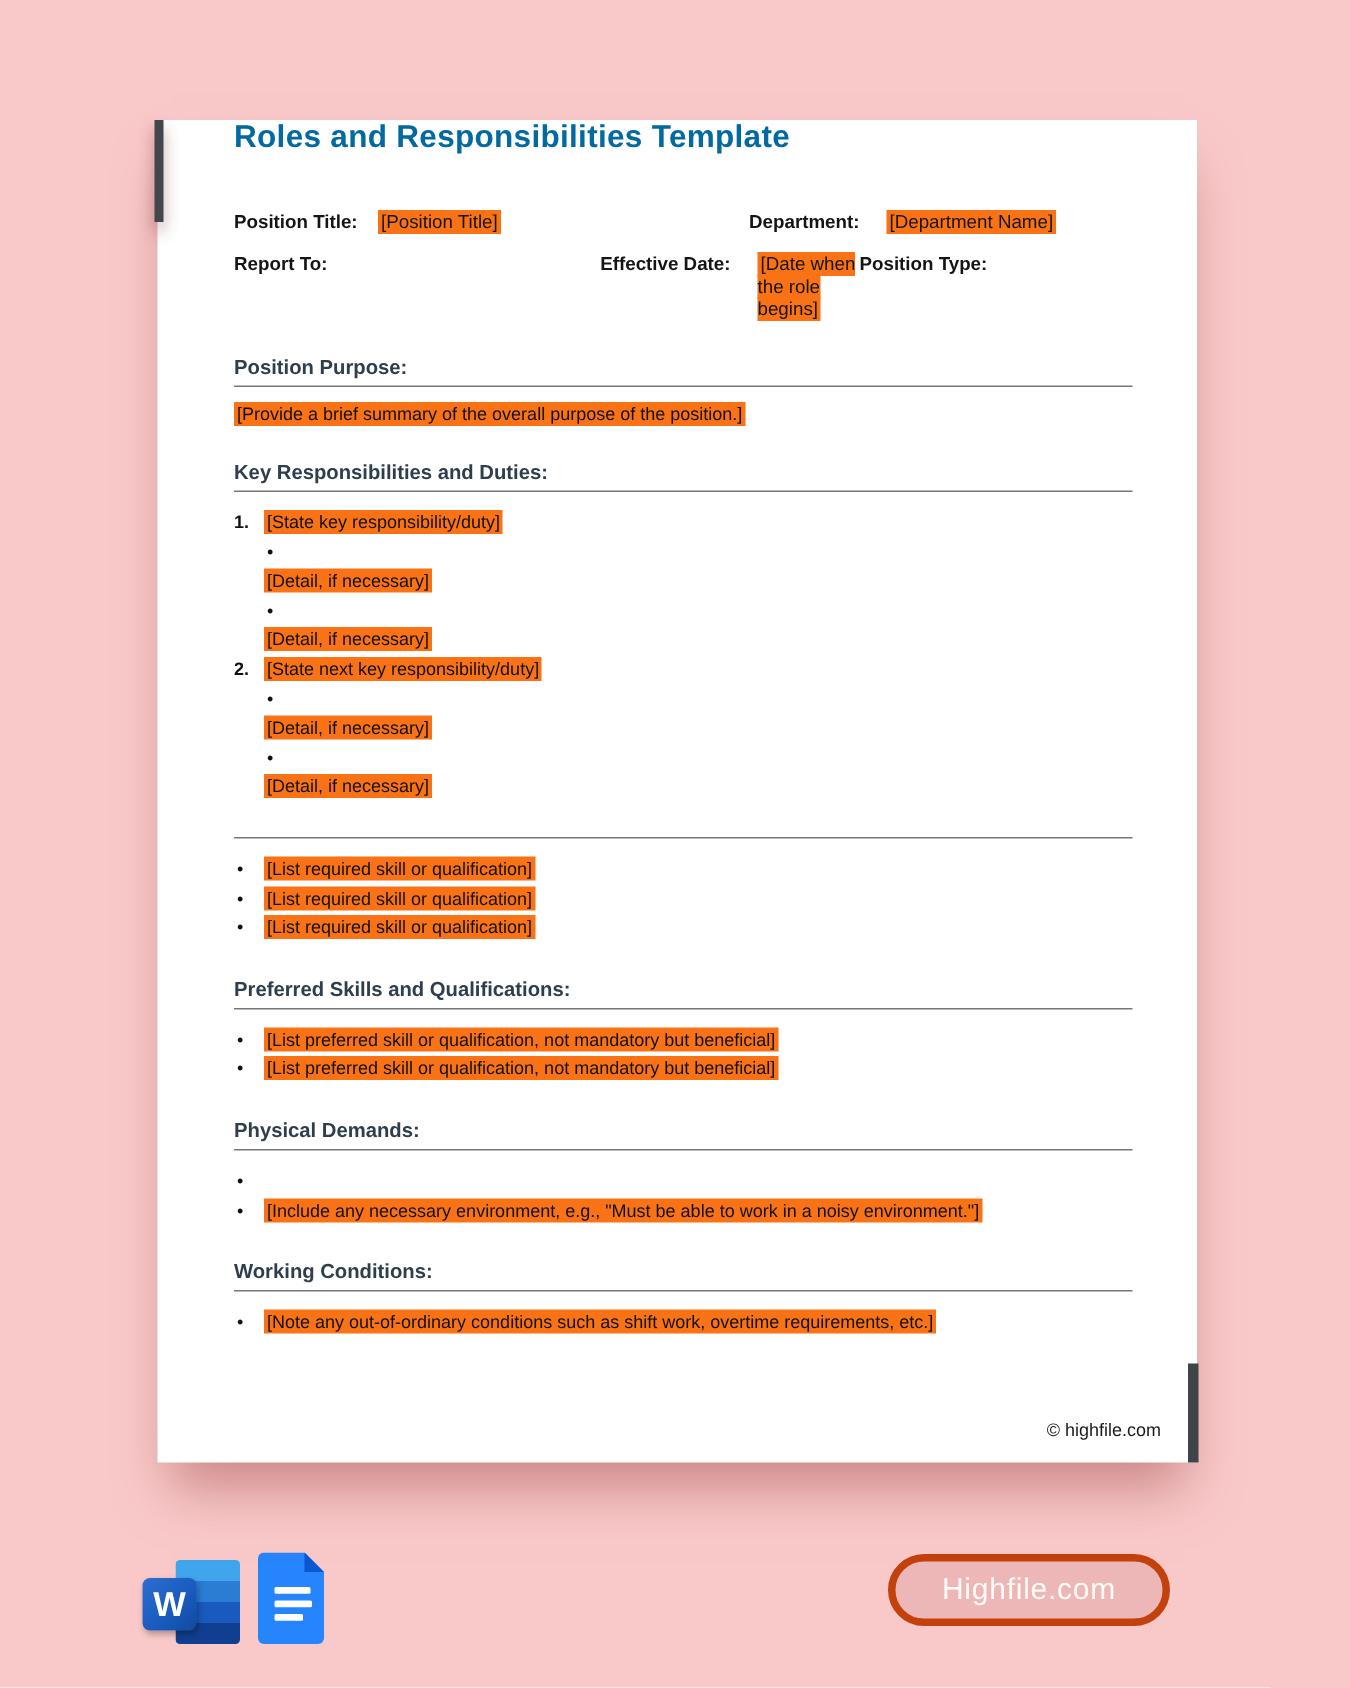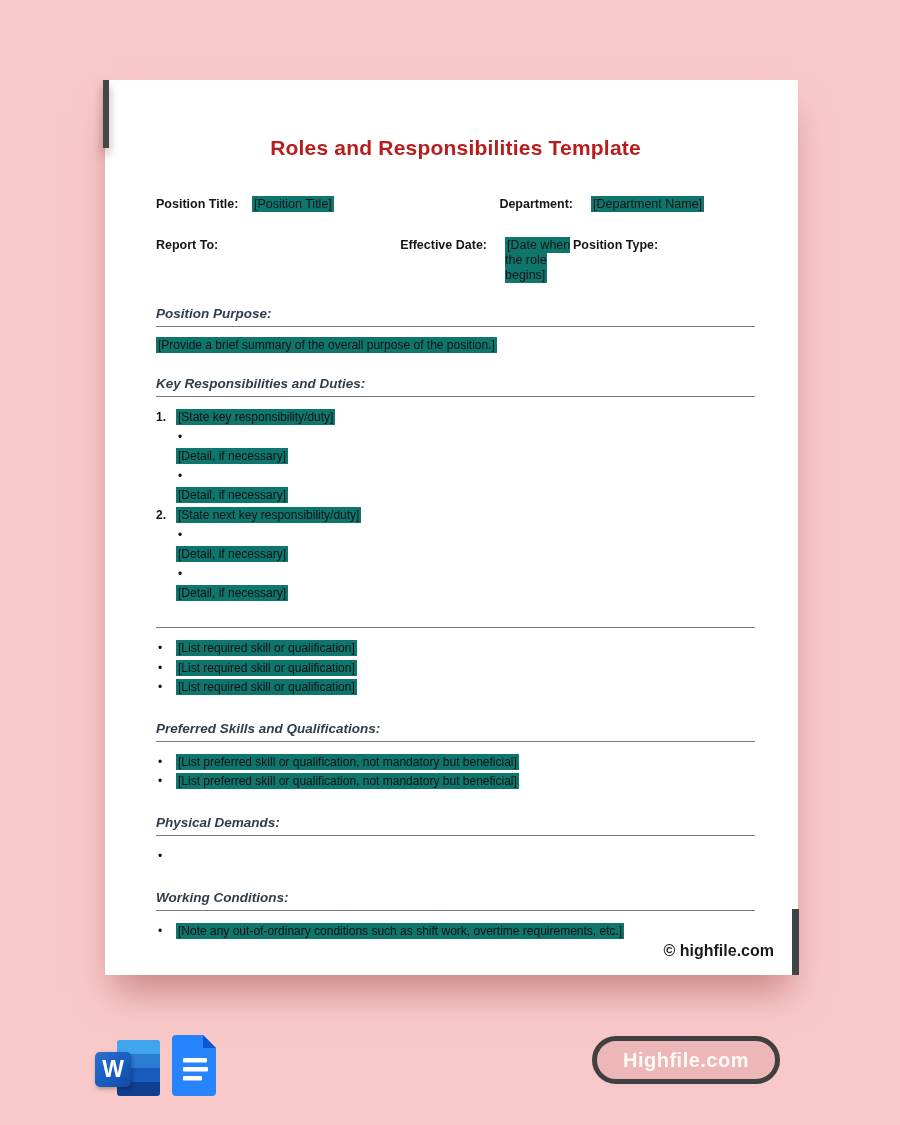--- a/index.html
+++ b/index.html
@@ -11,65 +11,65 @@
   
   .bar-top-left{position:absolute;left:103px;top:80px;width:6px;height:68px;background:#42474c;z-index:3;box-shadow:0 6px 10px rgba(120,50,50,.45);}
   .bar-bottom-right{position:absolute;left:792px;top:909px;width:7px;height:66px;background:#3f4449;z-index:3;}
   
   .page{
     position:absolute;left:105px;top:80px;width:693px;height:895px;background:#ffffff;
     box-shadow:0 24px 34px -8px rgba(160,70,70,.5);
     box-sizing:border-box;padding:0 43px 0 51px;z-index:2;
   }
   .doc-title{
-    margin:0;padding-top:56px;text-align:center;
-    font-size:21px;font-weight:bold;color:#b91c1c;letter-spacing:.2px;
+    margin:0;text-align:left;
+    font-size:21px;font-weight:bold;color:#0369a1;letter-spacing:.2px;
   }
   
   .fields{
     margin-top:37px;display:grid;
     grid-template-columns:96px 235px 86px auto;
-    row-gap:26px;font-size:12.5px;color:#151515;line-height:15px;
+    row-gap:13px;font-size:12.5px;color:#151515;line-height:15px;
   }
   .f-label{font-weight:bold;}
   .f-label.right{text-align:right;}
   .f-value.second{padding-left:18px;}
   .f-value.wide{grid-column:2 / span 3;}
   
-  .ph{background:#0f766e;padding:1px 2px;}
+  .ph{background:#f97316;padding:1px 2px;}
   
   .section{margin-top:23px;}
-  .section-heading{font-size:13.5px;font-weight:bold;color:#2f3e4c;margin:0;font-style:italic;}
+  .section-heading{font-size:13.5px;font-weight:bold;color:#2f3e4c;margin:0;}
   .rule{border:none;border-top:1px solid #777;margin:5px 0 0 0;height:0;}
   .section-content{margin-top:11px;font-size:12px;color:#111;}
   .para{line-height:15px;}
   .li-row{display:flex;align-items:baseline;line-height:19.6px;}
   .li-num{flex:0 0 20px;font-weight:bold;}
   .li-sub{margin-left:20px;flex-direction:column;}
   .dot{flex:0 0 18px;padding-left:2px;}
   .dot::before{content:"\2022";}
-  .footer{position:absolute;right:24px;bottom:15px;font-size:16px;font-weight:bold;color:#1a1a1a;}
+  .footer{position:absolute;right:24px;bottom:15px;font-size:12px;font-weight:normal;color:#1a1a1a;}
   
   .word-icon{position:absolute;left:95px;top:1040px;width:65px;height:57px;cursor:pointer;}
   .word-doc{position:absolute;left:22px;top:0;width:43px;height:56px;border-radius:3px;overflow:hidden;}
   .word-band{width:100%;height:14px;}
   .wb1{background:#41a5ee;}.wb2{background:#2b7cd3;}.wb3{background:#185abd;}.wb4{background:#103f91;}
   .word-square{
     position:absolute;left:0;top:12px;width:36px;height:35px;border-radius:5px;
     background:linear-gradient(135deg,#2d6fd0 0%,#185abd 60%,#124a9e 100%);
     box-shadow:1px 2px 4px rgba(0,0,0,.3);
     display:flex;align-items:center;justify-content:center;
     color:#fff;font-weight:bold;font-size:23px;line-height:1;
   }
   .docs-icon{position:absolute;left:172px;top:1035px;width:44px;height:61px;cursor:pointer;}
   .pill-button{
     position:absolute;left:592px;top:1036px;width:188px;height:48px;border-radius:26px;
-    background:#eeb7b7;border:5px solid #404040;box-sizing:border-box;
+    background:#eeb7b7;border:5px solid #c2410c;box-sizing:border-box;
     display:flex;align-items:center;justify-content:center;
-    color:#fffafa;font-size:20px;font-weight:bold;letter-spacing:.5px;cursor:pointer;
+    color:#fffafa;font-size:20px;font-weight:normal;letter-spacing:.5px;cursor:pointer;
   }
 </style>
 </head>
 <body>
 
 <div class="bar-top-left"></div>
 <div class="bar-bottom-right"></div>
 
 <div class="page">
 
@@ -160,20 +160,24 @@
         </div>
     </div>
   </div>
 
   <div class="section">
     <h2 class="section-heading">Physical Demands:</h2>
     <hr class="rule">
     <div class="section-content">
       <div class="li-row">
           <span class="dot"></span>
+        </div>
+      <div class="li-row">
+          <span class="dot"></span>
+          <span><span class="ph">[Include any necessary environment, e.g., "Must be able to work in a noisy environment."]</span></span>
         </div>
     </div>
   </div>
 
   <div class="section">
     <h2 class="section-heading">Working Conditions:</h2>
     <hr class="rule">
     <div class="section-content">
       <div class="li-row">
           <span class="dot"></span>

